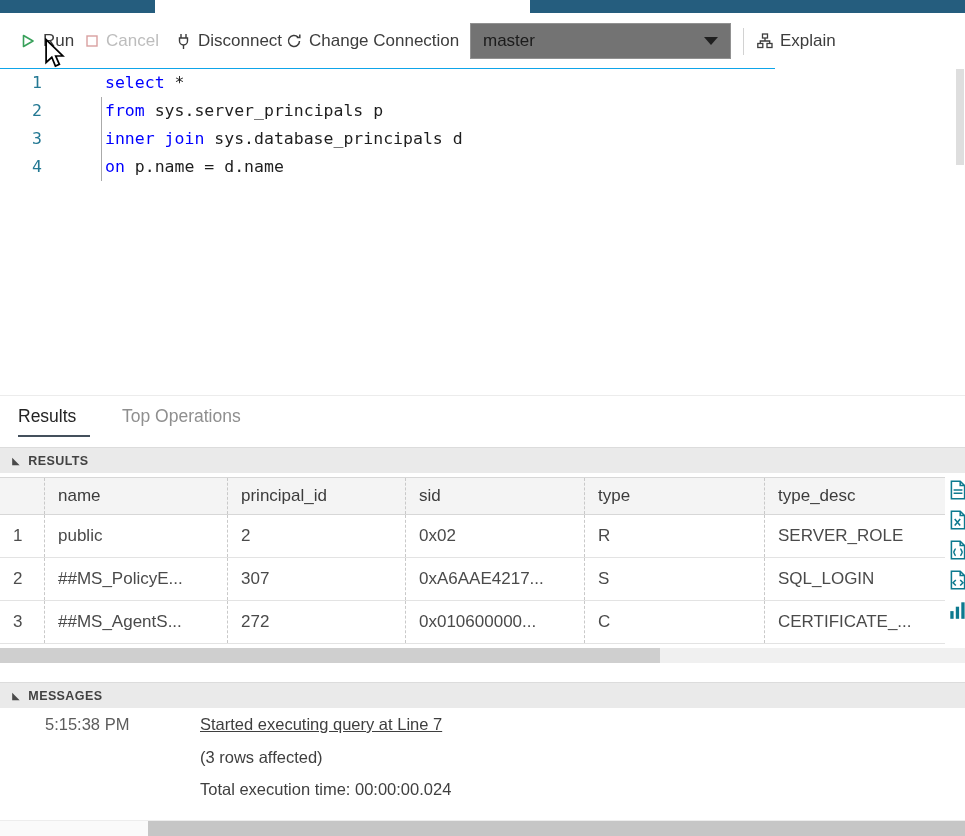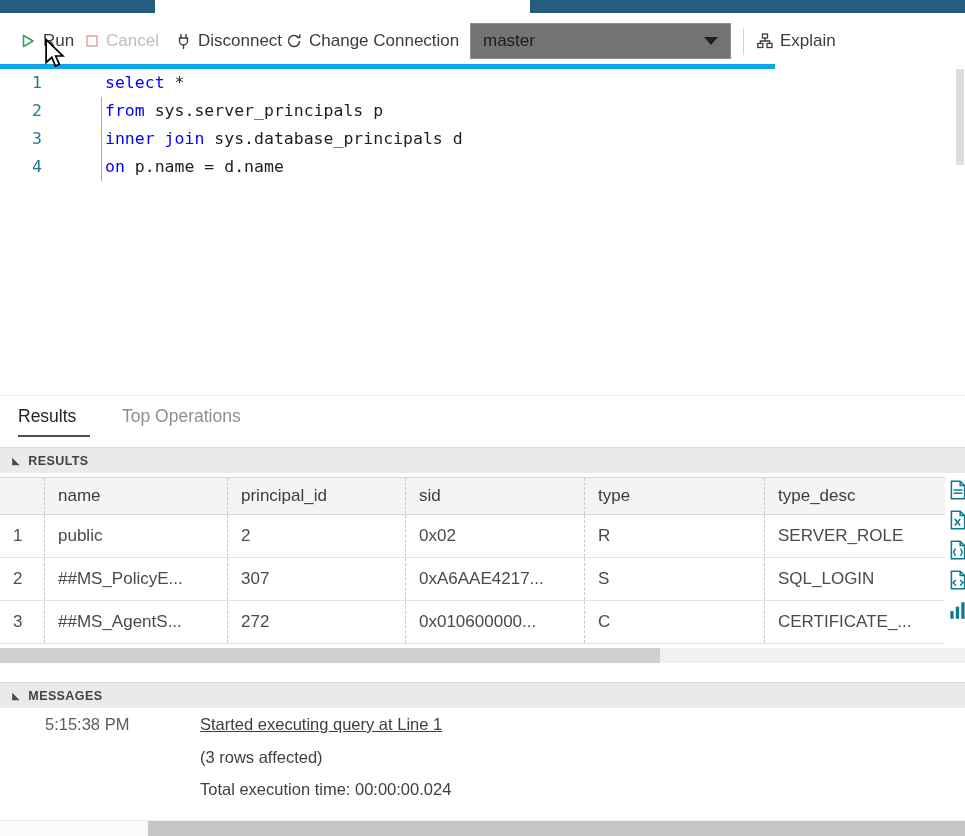--- a/index.html
+++ b/index.html
@@ -4,21 +4,21 @@
 <style>
   * { margin:0; padding:0; box-sizing:border-box; }
   body { background:#ffffff; font-family:"Liberation Sans", sans-serif; }
   .screen { position:relative; width:965px; height:836px; background:#ffffff; overflow:hidden; }
 
   
   .tabstrip { position:absolute; top:0; left:0; width:965px; height:13px; background:#255d7e; }
   .tab-active { position:absolute; top:0; left:155px; width:375px; height:13px; background:#ffffff; }
 
   
-  .toolbar { position:absolute; top:13px; left:0; width:775px; height:56px; background:#ffffff; border-bottom:5px solid #0ea5e9; }
+  .toolbar { position:absolute; top:13px; left:0; width:775px; height:56px; background:#ffffff; border-bottom:1px solid #0ea5e9; }
   .tb-item { position:absolute; top:0; height:56px; display:flex; align-items:center; gap:7px; font-size:17px; color:#3d3d3d; cursor:pointer; white-space:nowrap; }
   .tb-item.disabled { color:#bdbdbd; cursor:default; }
   #btn-run { left:20px; }
   #btn-cancel { left:85px; }
   #btn-disconnect { left:176px; }
   #btn-changeconn { left:286px; }
   #btn-explain { left:757px; }
   .tb-sep { position:absolute; left:743px; top:15px; width:1px; height:27px; background:#d2d2d2; }
   .cursor { position:absolute; left:43px; top:25px; z-index:5; }
 
@@ -244,21 +244,21 @@
   <div class="grid-hscroll">
     <div class="grid-hthumb"></div>
   </div>
 
   <div class="sec-header" id="sec-messages">
     <span class="twistie">◢</span>
     <span>MESSAGES</span>
   </div>
 
   <div class="msg-ts">5:15:38 PM</div>
-  <div class="msg-link">Started executing query at Line 1</div>
+  <div class="msg-link">Started executing query at Line 7</div>
   <div class="msg-row2">(3 rows affected)</div>
   <div class="msg-row3">Total execution time: 00:00:00.024</div>
 
   <div class="bottom-scroll">
     <div class="bottom-thumb"></div>
   </div>
 
 </div>
 
 </body></html>

